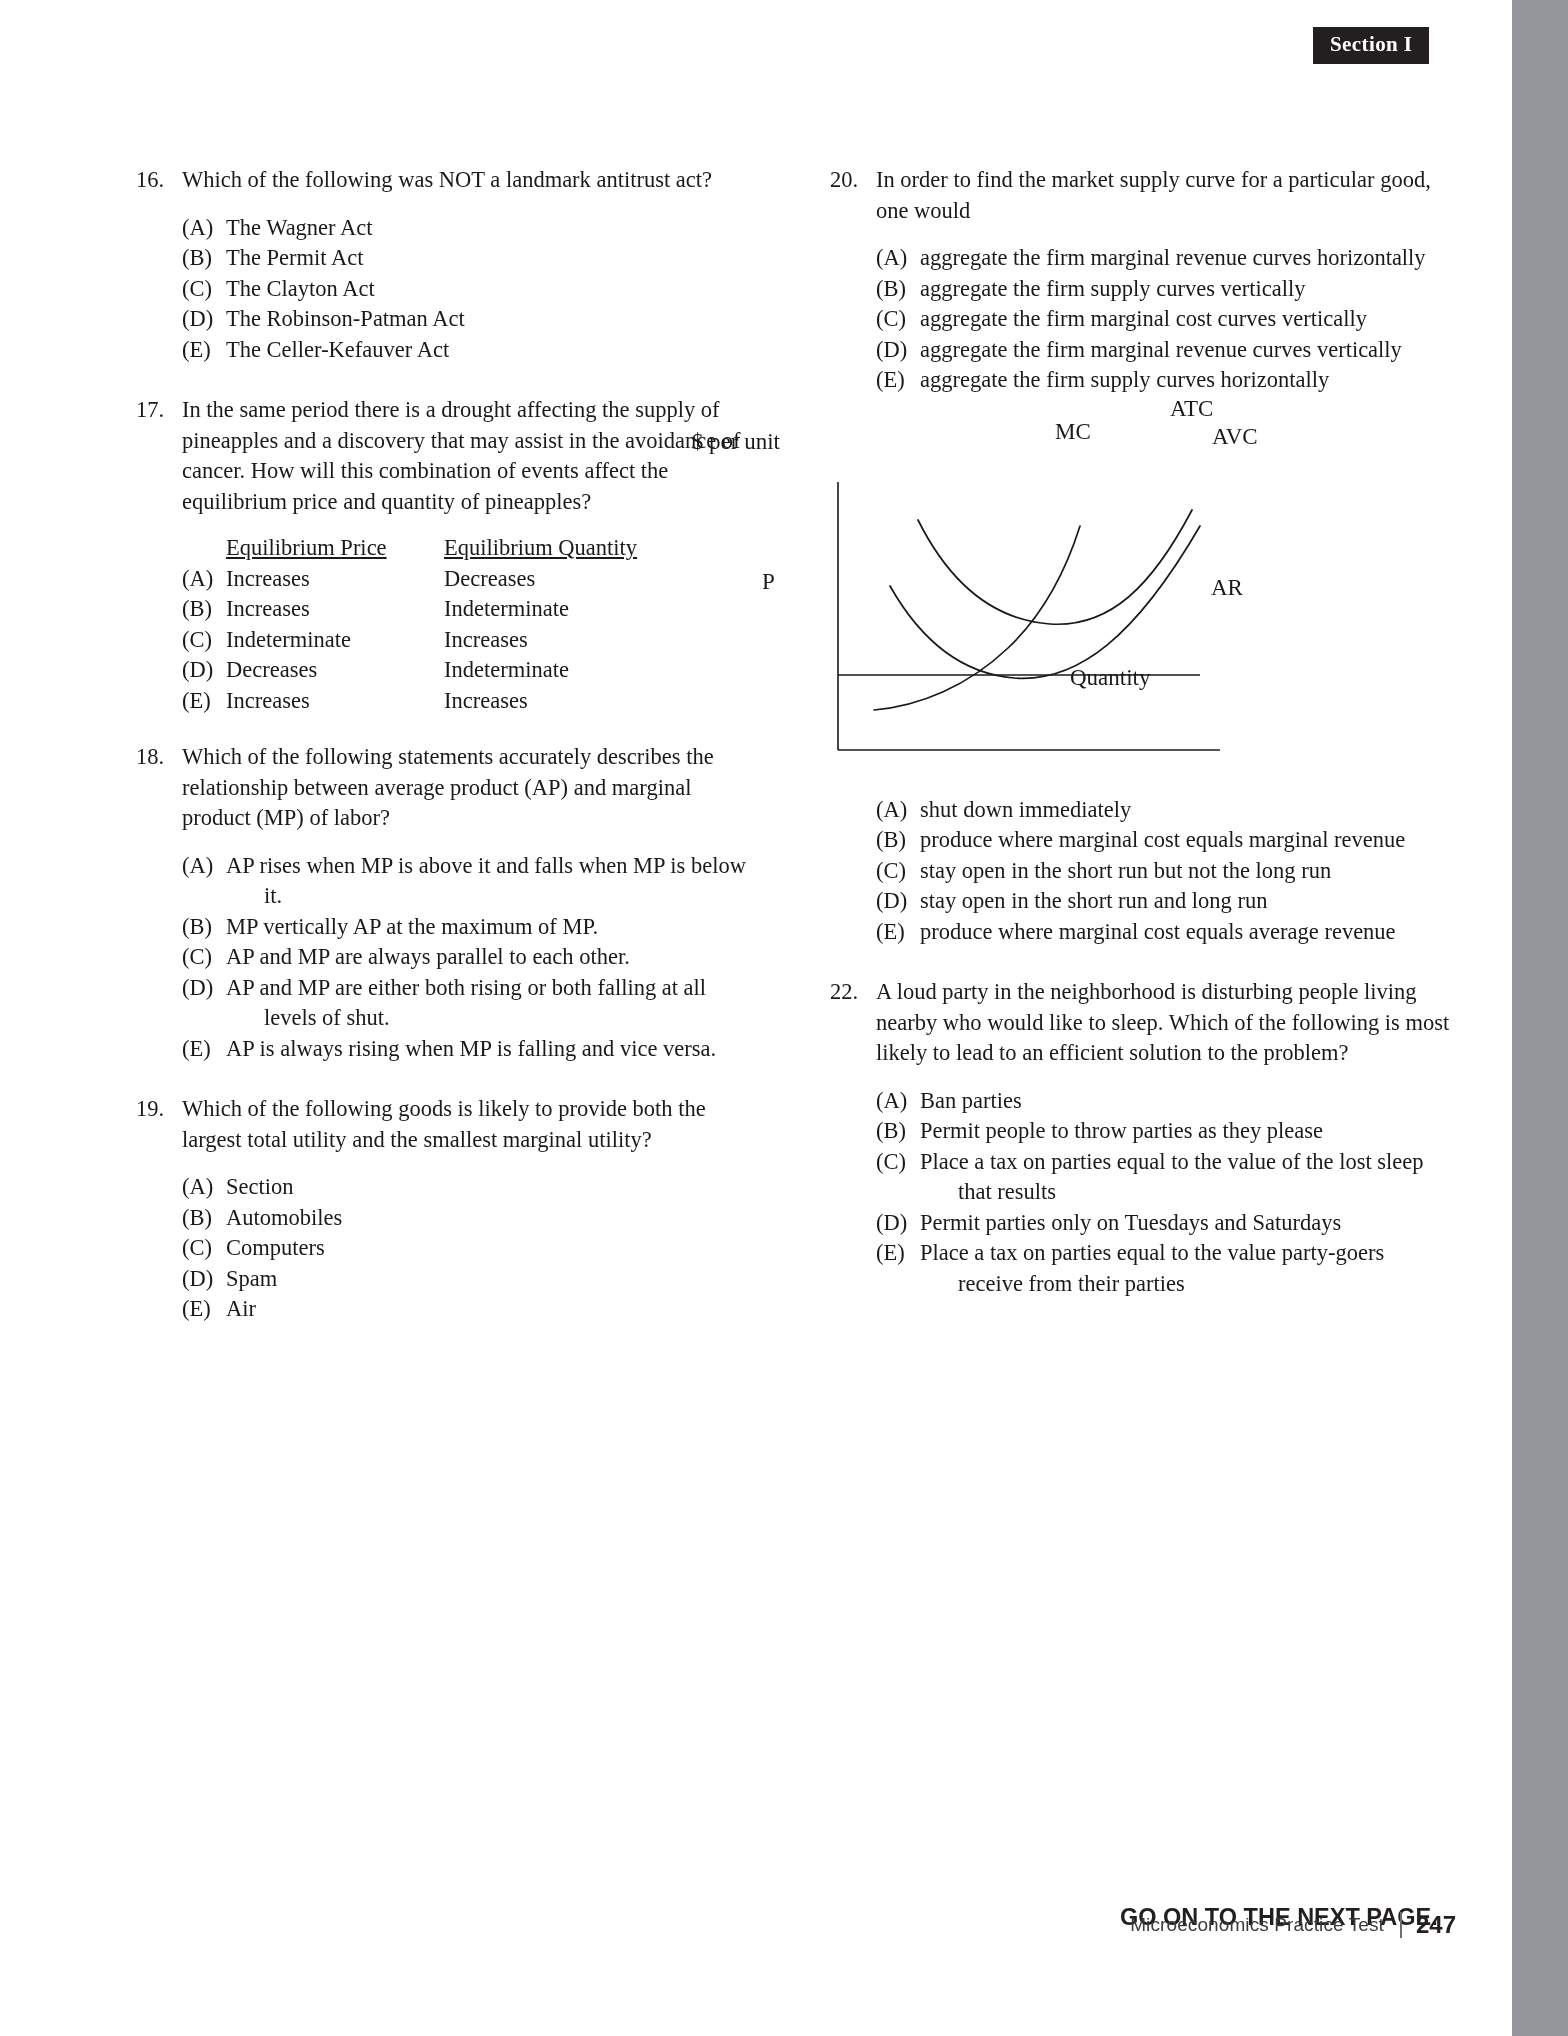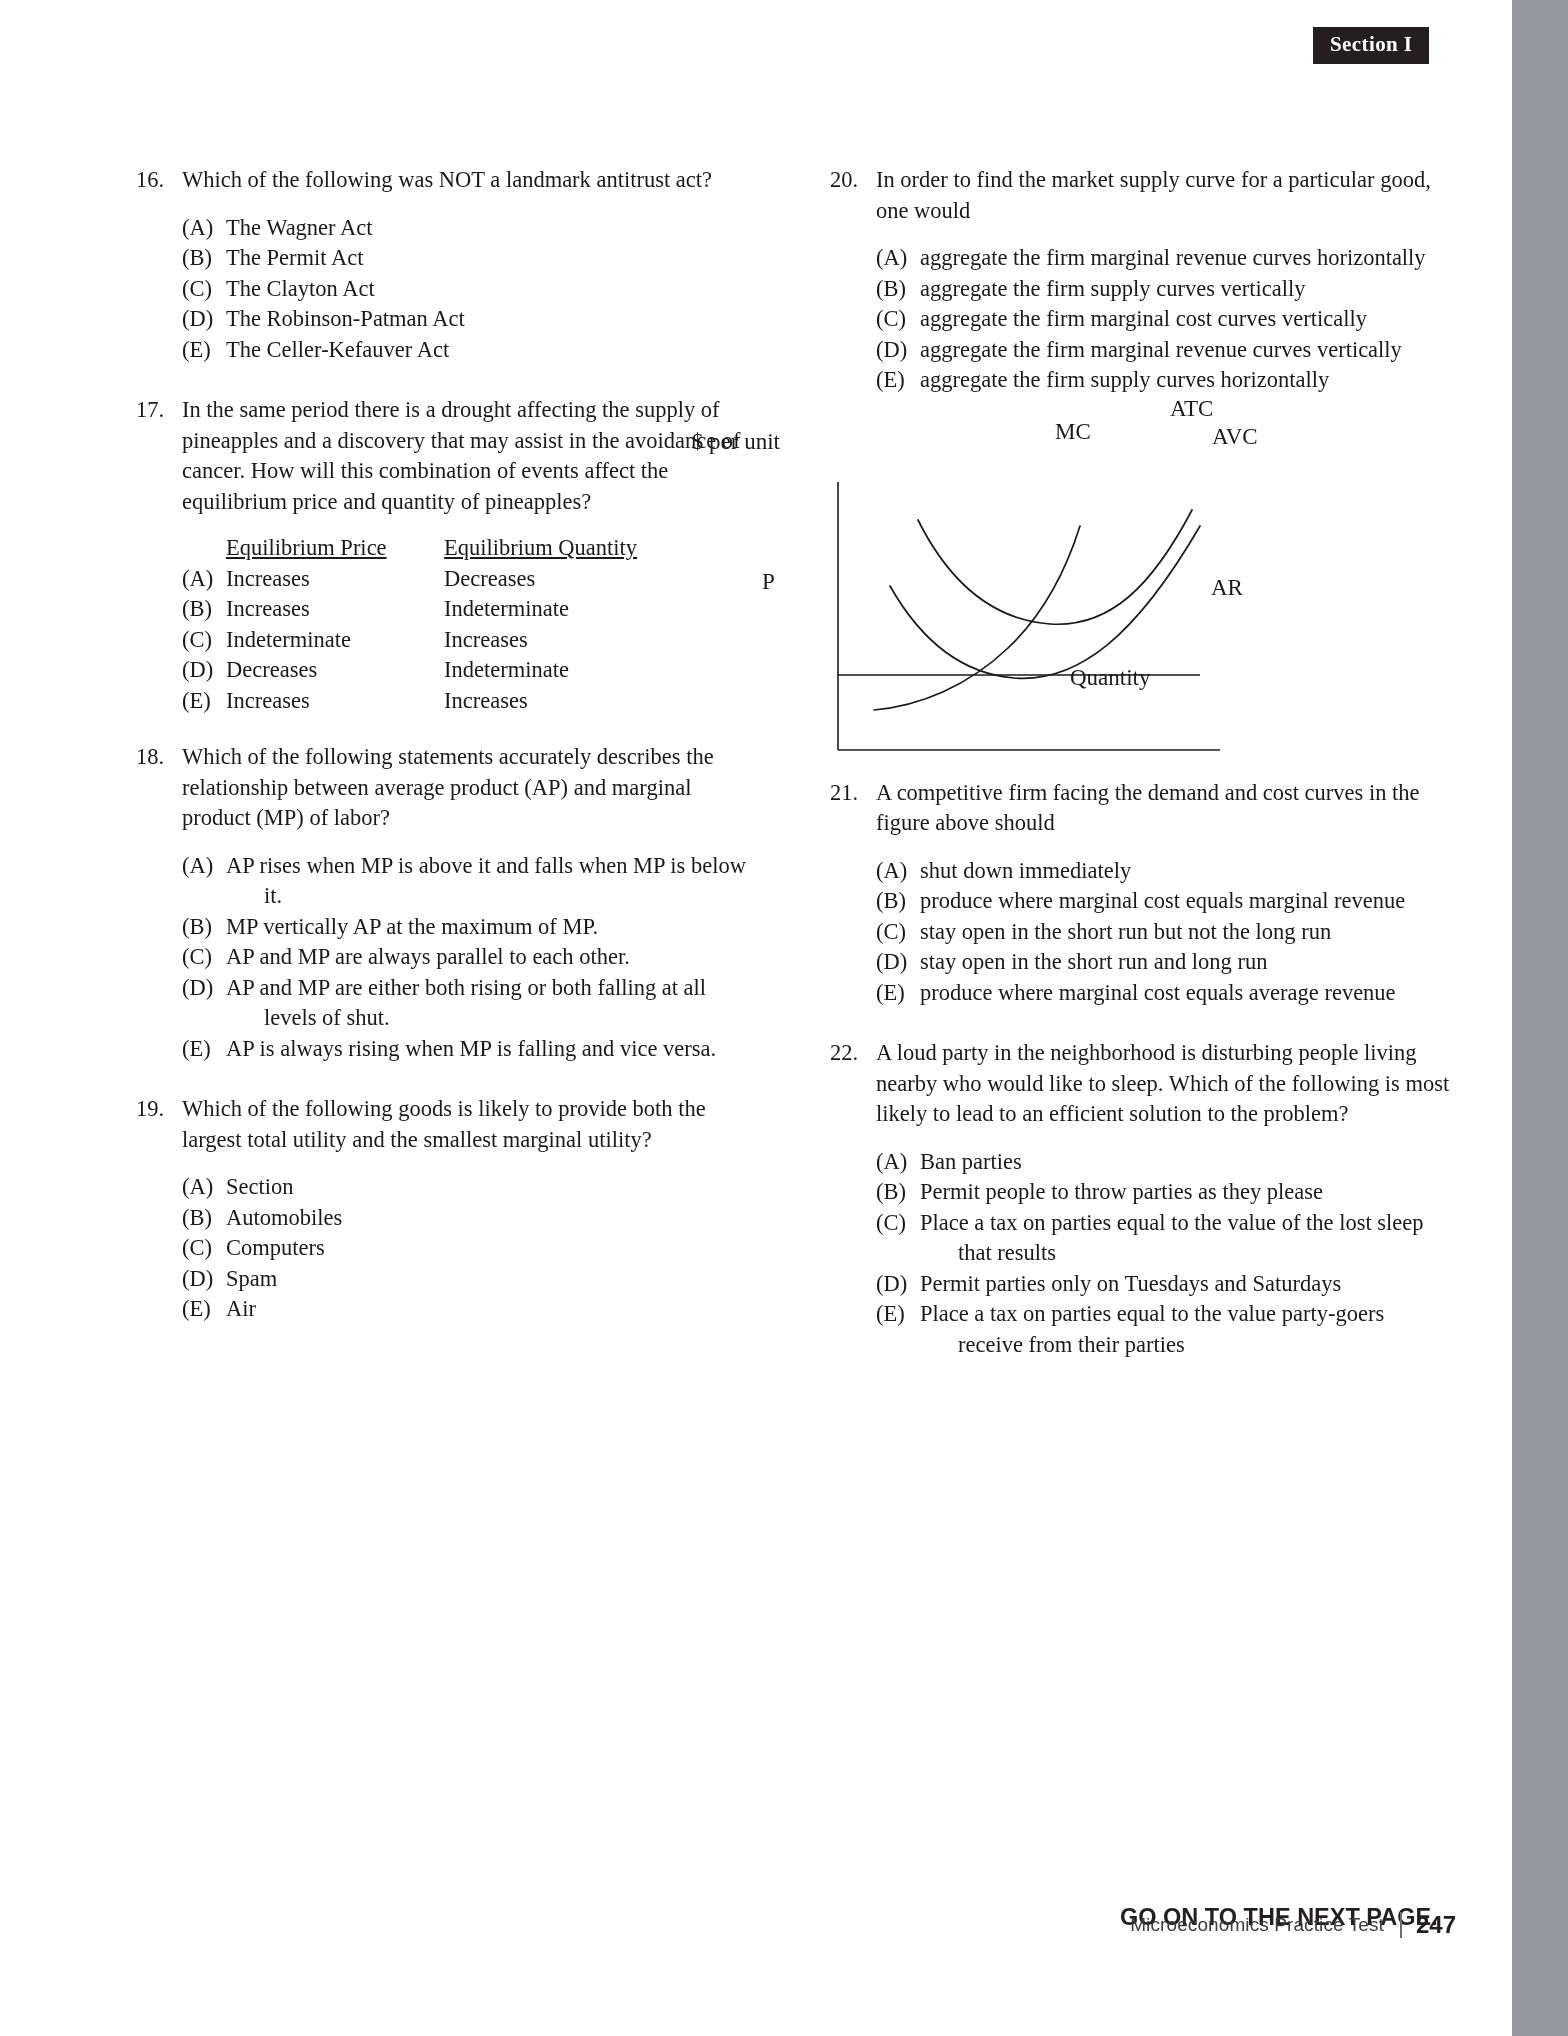--- a/index.html
+++ b/index.html
@@ -283,24 +283,20 @@
         <div class="choice">
           <span class="choice-letter">(E)</span>
           <span class="choice-text hang">aggregate the firm supply curves horizontally</span>
         </div>
       </div>
     </div>
 
     <div style="height:382px;"></div>
 
     <div class="q">
-      <div class="q-head">
-        <div class="q-num">21.</div>
-        <div class="q-stem">A competitive firm facing the demand and cost curves in the figure above should</div>
-      </div>
       <div class="choices">
         <div class="choice">
           <span class="choice-letter">(A)</span>
           <span class="choice-text hang">shut down immediately</span>
         </div>
         <div class="choice">
           <span class="choice-letter">(B)</span>
           <span class="choice-text hang">produce where marginal cost equals marginal revenue</span>
         </div>
         <div class="choice">

